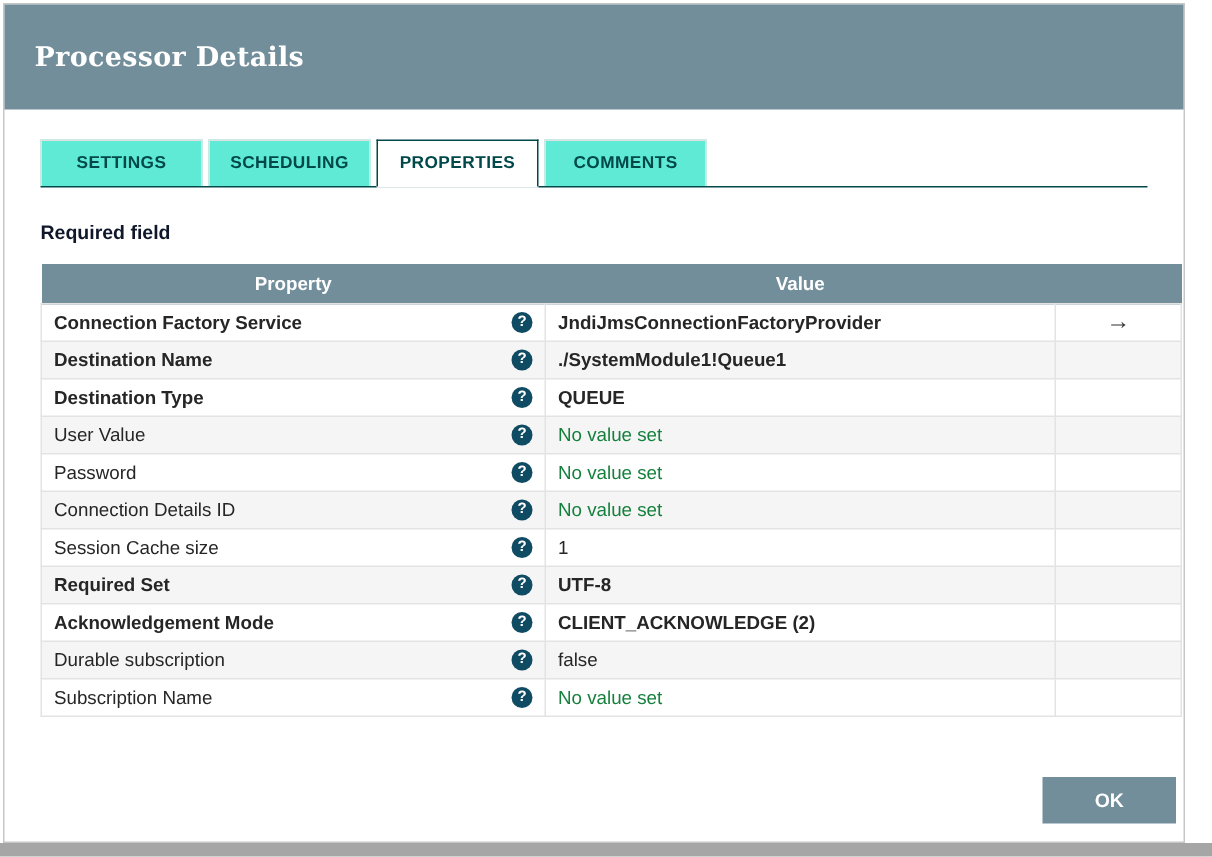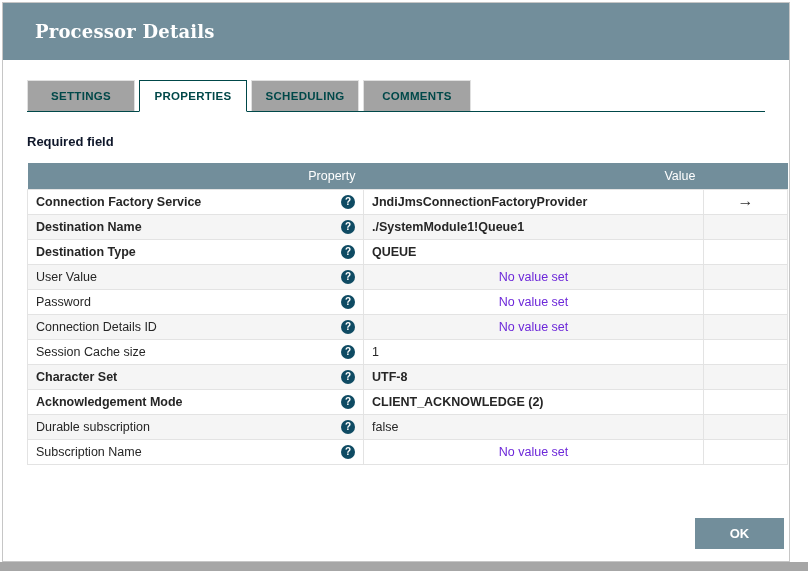--- a/index.html
+++ b/index.html
@@ -17,44 +17,44 @@
     background: #a6a6a6;
   }
   .dialog {
     position: absolute;
     left: 2px; top: 2px;
     width: 788px; height: 560px;
     background: #ffffff;
     border: 1px solid #c6c6c6;
   }
   .dialog-header {
-    height: 57px;
+    height: 70px;
     background: #728e9b;
     display: flex;
     align-items: center;
-    padding-left: 32px;
+    padding-left: 20px;
   }
   .dialog-title {
     font-family: "DejaVu Serif", serif;
     font-size: 18px;
     font-weight: bold;
     color: #ffffff;
     letter-spacing: 0.2px;
   }
   .tab-bar {
     margin: 20px 24px 0 24px;
     display: flex;
     border-bottom: 1px solid #004849;
   }
   .tab {
     width: 108px;
     height: 31px;
     line-height: 31px;
     text-align: center;
-    background: #a3a3a3;
+    background: #5eead4;
     border: 1px solid #e0e0e0;
     border-bottom: none;
     margin-right: 4px;
     font-size: 11.5px;
     font-weight: bold;
     color: #004849;
     letter-spacing: 0.3px;
     cursor: pointer;
   }
   .tab.active {
@@ -73,38 +73,38 @@
   table.props {
     margin: 14px 24px 0 24px;
     width: 760px;
     border-collapse: collapse;
     table-layout: fixed;
   }
   table.props thead th {
     background: #728e9b;
     color: #ffffff;
     font-size: 12.5px;
-    font-weight: normal;
-    text-align: right;
+    font-weight: bold;
+    text-align: center;
     padding: 6px 8px;
     height: 18px;
   }
   table.props tbody td {
     border: 1px solid #e3e3e3;
     font-size: 12.5px;
     color: #262626;
     padding: 5px 8px;
     height: 24px;
     background: #ffffff;
     overflow: hidden;
     white-space: nowrap;
   }
   table.props tbody tr:nth-child(even) td { background: #f5f5f5; }
   tr.required .prop-name, tr.required .value-cell { font-weight: bold; }
-  tr.unset .value-cell { color: #6d28d9; text-align: center; }
+  tr.unset .value-cell { color: #15803d; }
   .prop-inner {
     display: flex;
     justify-content: space-between;
     align-items: center;
   }
   .help-icon {
     width: 14px; height: 14px;
     border-radius: 50%;
     background: #0f4b63;
     color: #ffffff;
@@ -140,22 +140,22 @@
 <body>
 
 <div class="dialog">
 
   <div class="dialog-header">
     <span class="dialog-title">Processor Details</span>
   </div>
 
   <div class="tab-bar">
     <div class="tab">SETTINGS</div>
+    <div class="tab">SCHEDULING</div>
     <div class="tab active">PROPERTIES</div>
-    <div class="tab">SCHEDULING</div>
     <div class="tab">COMMENTS</div>
   </div>
 
   <div class="required-field">Required field</div>
 
   <table class="props">
     <colgroup>
       <col style="width:336px">
       <col style="width:340px">
       <col style="width:84px">
@@ -234,21 +234,21 @@
           <span class="prop-name">Session Cache size</span>
           <span class="help-icon">?</span>
         </div>
           </td>
         <td class="value-cell">1</td>
         <td class="extra-cell"></td>
       </tr>
       <tr class="required">
         <td>
             <div class="prop-inner">
-          <span class="prop-name">Character Set</span>
+          <span class="prop-name">Required Set</span>
           <span class="help-icon">?</span>
         </div>
           </td>
         <td class="value-cell">UTF-8</td>
         <td class="extra-cell"></td>
       </tr>
       <tr class="required">
         <td>
             <div class="prop-inner">
           <span class="prop-name">Acknowledgement Mode</span>

